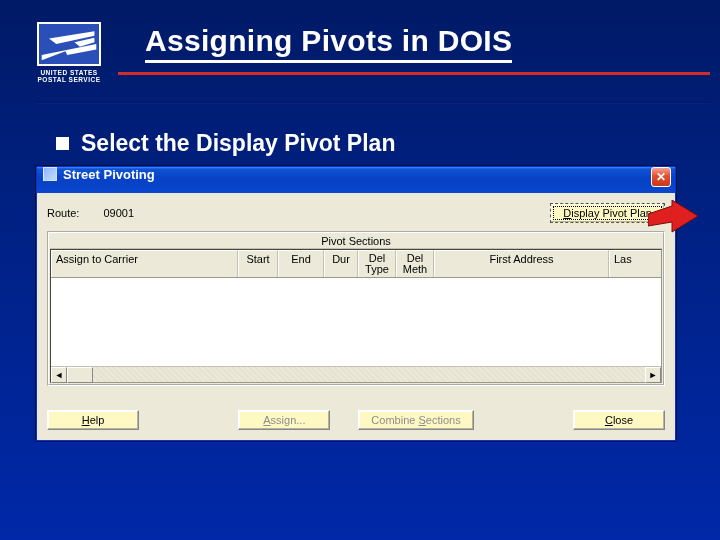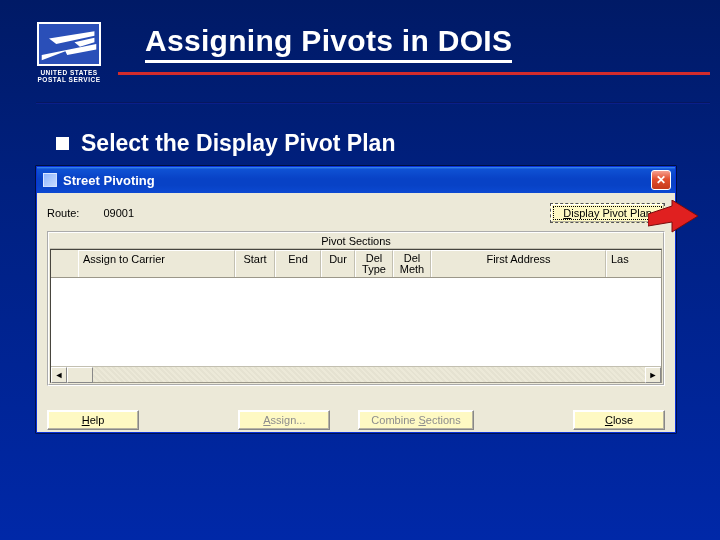--- a/index.html
+++ b/index.html
@@ -96,21 +96,21 @@
     border: 1px solid #0831d9;
     box-shadow: 0 0 0 0.5px #000;
     font-family: Tahoma, Arial, sans-serif;
     font-size: 11px;
     color: #000;
   }
   .titlebar {
     height: 26px;
     background: linear-gradient(to bottom,#3c8cf0 0%,#0f52d4 8%,#0842c6 45%,#0842c6 70%,#0c49d2 100%);
     display: flex;
-    align-items: center;
+    align-items: flex-start;
     padding: 0 4px 0 6px;
     color: #fff;
     font-weight: bold;
     font-size: 13px;
   }
   .titlebar .app-ico {
     width: 14px; height: 14px;
     background: linear-gradient(135deg,#8fb6ff,#c6dbff);
     margin-right: 6px;
     border: 1px solid rgba(255,255,255,.5);
@@ -124,21 +124,21 @@
     display: flex;
     align-items: center;
     justify-content: center;
     color: #fff;
     font-weight: bold;
     font-size: 12px;
     line-height: 1;
     cursor: pointer;
   }
   .win-body {
-    padding: 10px 10px 2px 10px;
+    padding: 10px 10px 10px 10px;
   }
   .top-row {
     display: flex;
     align-items: center;
     margin-bottom: 8px;
   }
   .lbl { color: #000; }
   .route-val { margin-left: 24px; }
   .top-row .grow { flex: 1; }
   .btn {
@@ -181,21 +181,21 @@
     border-right: 1px solid #c3c0b1;
     border-top: 1px solid #fff;
     border-left: 1px solid #fff;
     padding: 2px 4px;
     white-space: nowrap;
     overflow: hidden;
     text-align: center;
   }
   .gh.left { text-align: left; }
   .gh:last-child { border-right: none; }
-  .c0{width:157px;margin-left:27px;} .c1{width:40px;} .c2{width:46px;} .c3{width:34px;}
+  .c0{width:187px;} .c1{width:40px;} .c2{width:46px;} .c3{width:34px;}
   .c4{width:38px; line-height:1;} .c5{width:38px; line-height:1;}
   .c6{width:175px;} .c7{flex:1;}
   .grid-body { height: 88px; background:#fff; }
 
   .hscroll {
     height: 16px;
     background: #ece9d8;
     display: flex;
     border-top: 1px solid #c3c0b1;
   }

